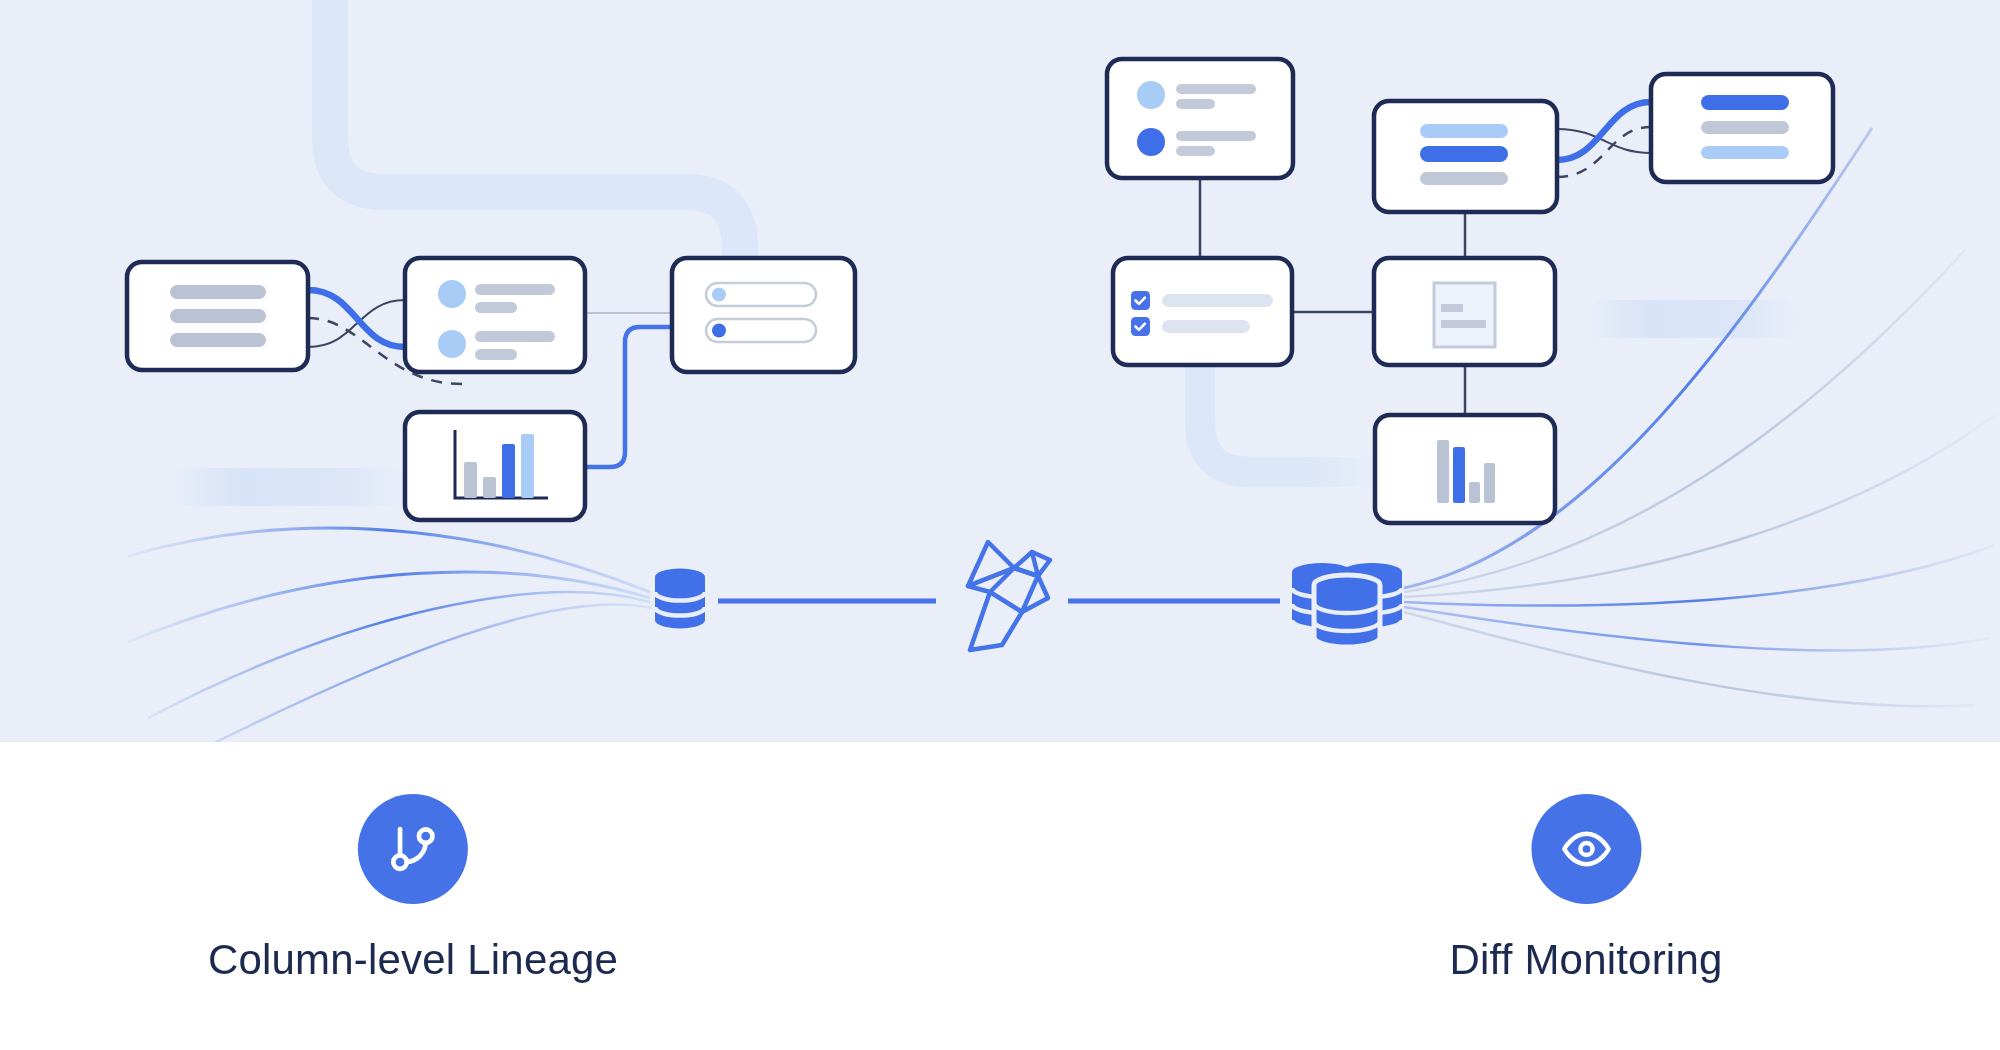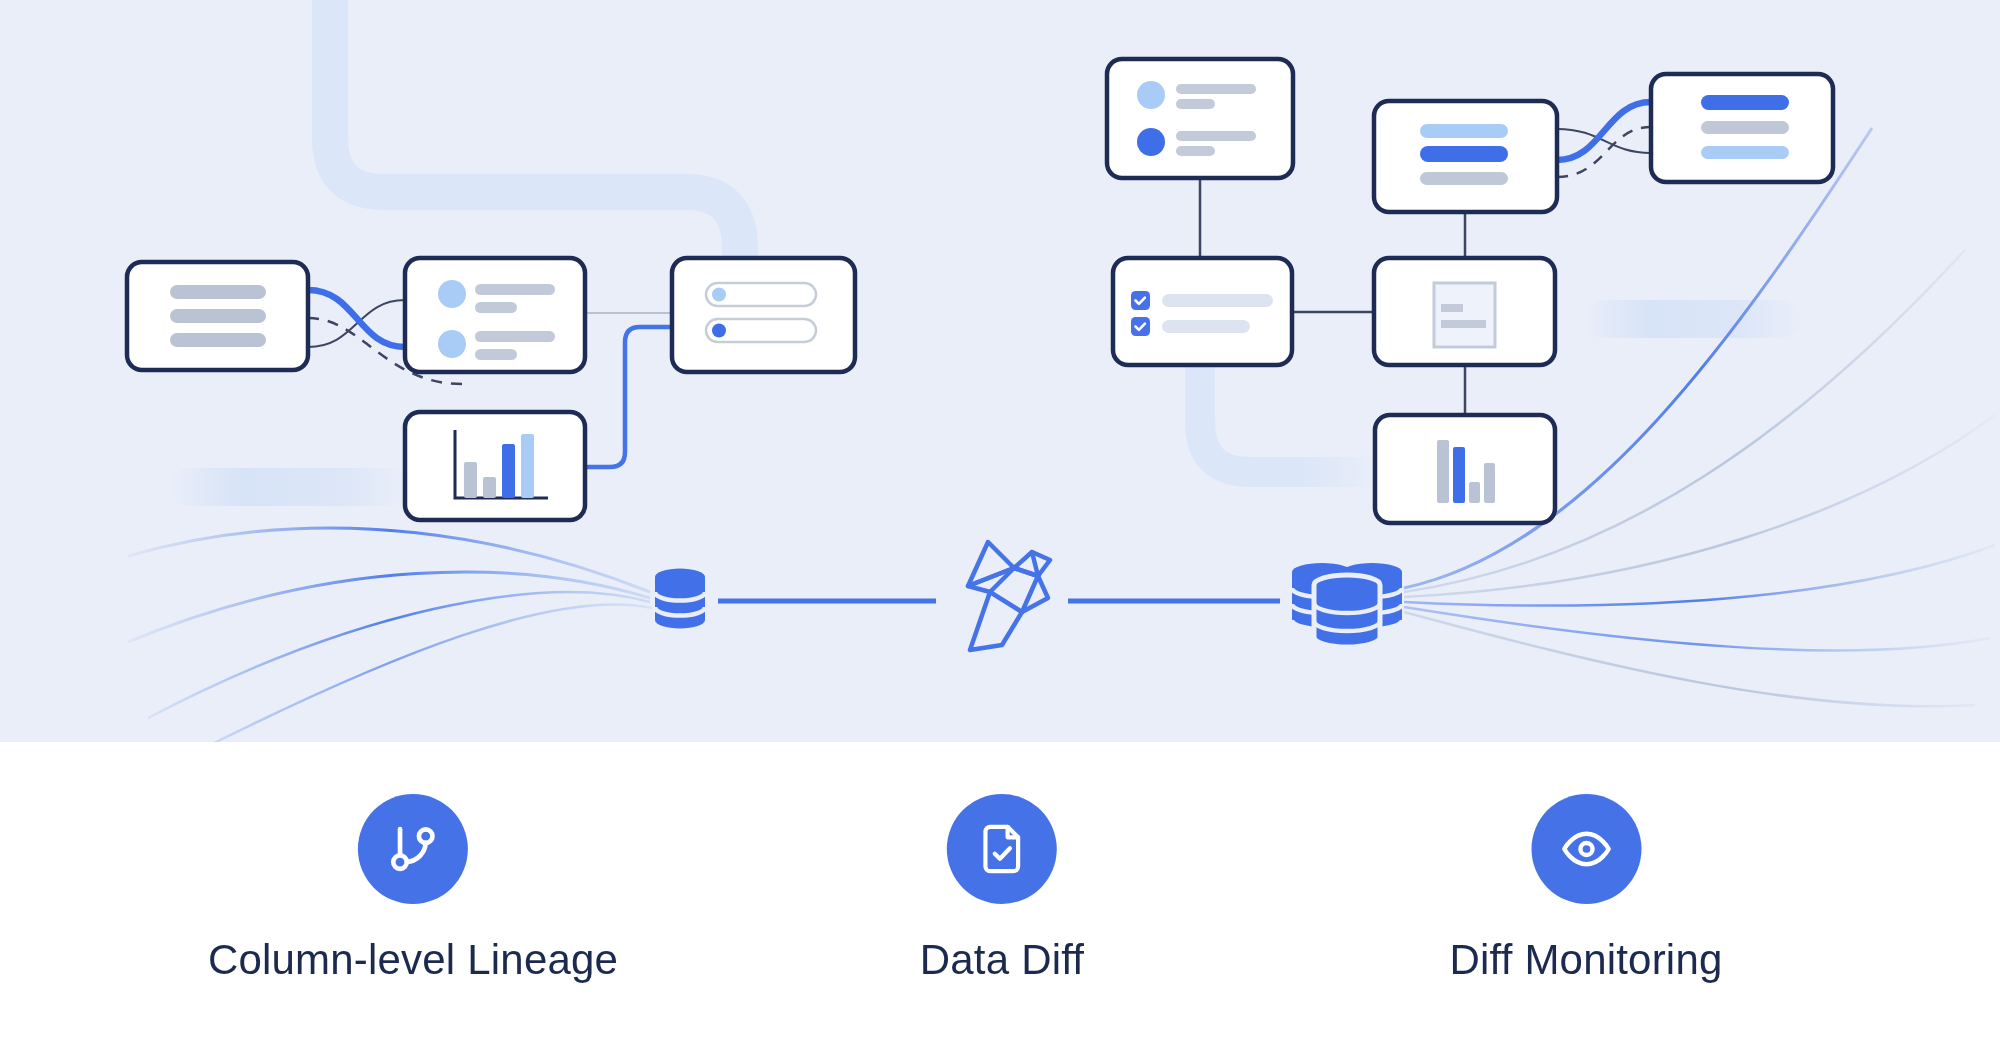--- a/index.html
+++ b/index.html
@@ -245,30 +245,20 @@
       <svg viewBox="0 0 24 24" fill="none" stroke="#ffffff" stroke-width="2" stroke-linecap="round" stroke-linejoin="round">
         <line x1="6.5" y1="3.5" x2="6.5" y2="14.6"></line>
         <circle cx="17.5" cy="6.5" r="2.9"></circle>
         <circle cx="6.5" cy="17.6" r="2.9"></circle>
         <path d="M17.5 9.4a8.6 8.6 0 0 1-8.1 8.1"></path>
       </svg>
     </div>
     <div class="feature-label">Column-level Lineage</div>
   </div>
 
-  <div class="feature" style="left:1002px">
-    <div class="feature-circle">
-      <svg viewBox="0 0 24 24" fill="none" stroke="#ffffff" stroke-width="1.8" stroke-linecap="round" stroke-linejoin="round">
-        <path d="M14.5 2.5H7a2 2 0 0 0-2 2v15a2 2 0 0 0 2 2h10a2 2 0 0 0 2-2V7Z"></path>
-        <path d="M14.5 2.5V7H19"></path>
-        <path d="M9 14l2.2 2.2 4.3-4.5"></path>
-      </svg>
-    </div>
-    <div class="feature-label">Data Diff</div>
-  </div>
 
   <div class="feature" style="left:1586px">
     <div class="feature-circle">
       <svg viewBox="0 0 24 24" fill="none" stroke="#ffffff" stroke-width="1.9" stroke-linecap="round" stroke-linejoin="round">
         <path d="M2.5 12S6 5.5 12 5.5 21.5 12 21.5 12 18 18.5 12 18.5 2.5 12 2.5 12Z"></path>
         <circle cx="12" cy="12" r="2.6"></circle>
       </svg>
     </div>
     <div class="feature-label">Diff Monitoring</div>
   </div>

